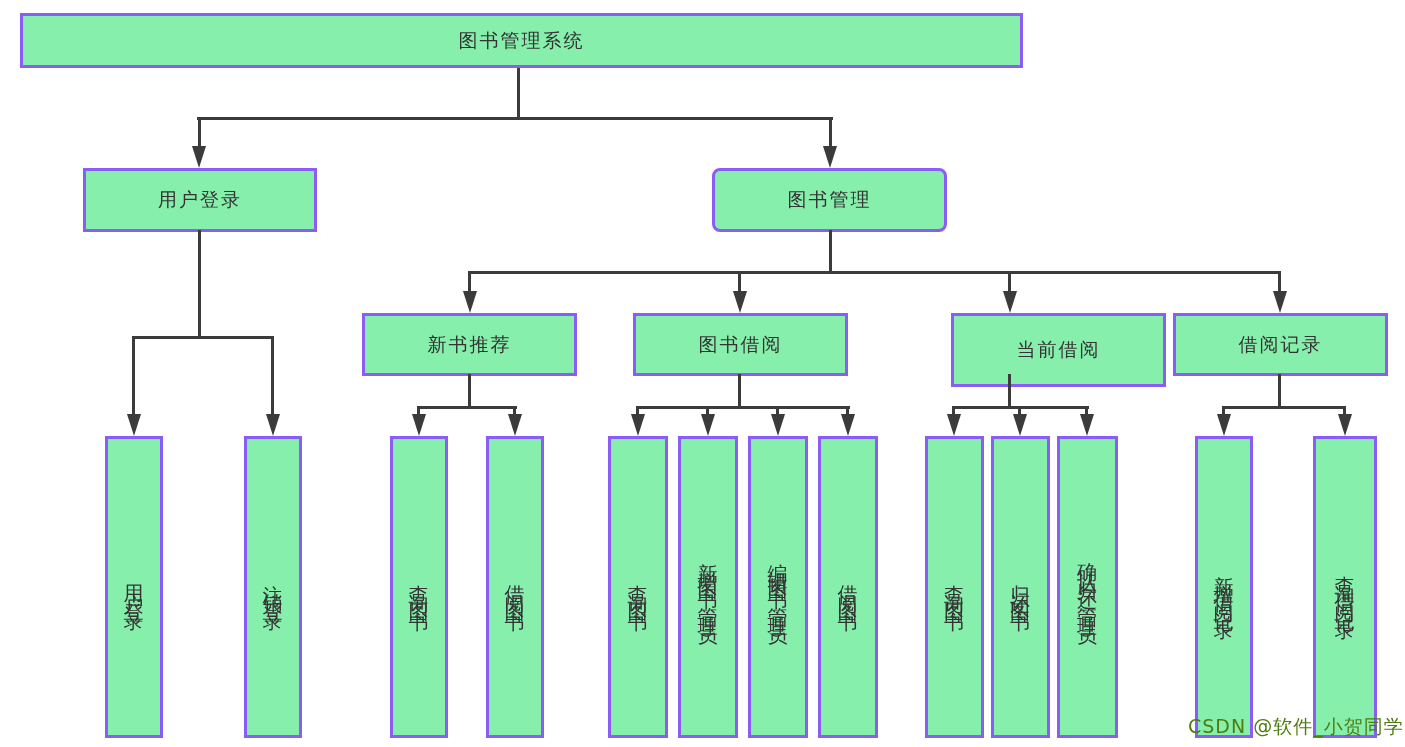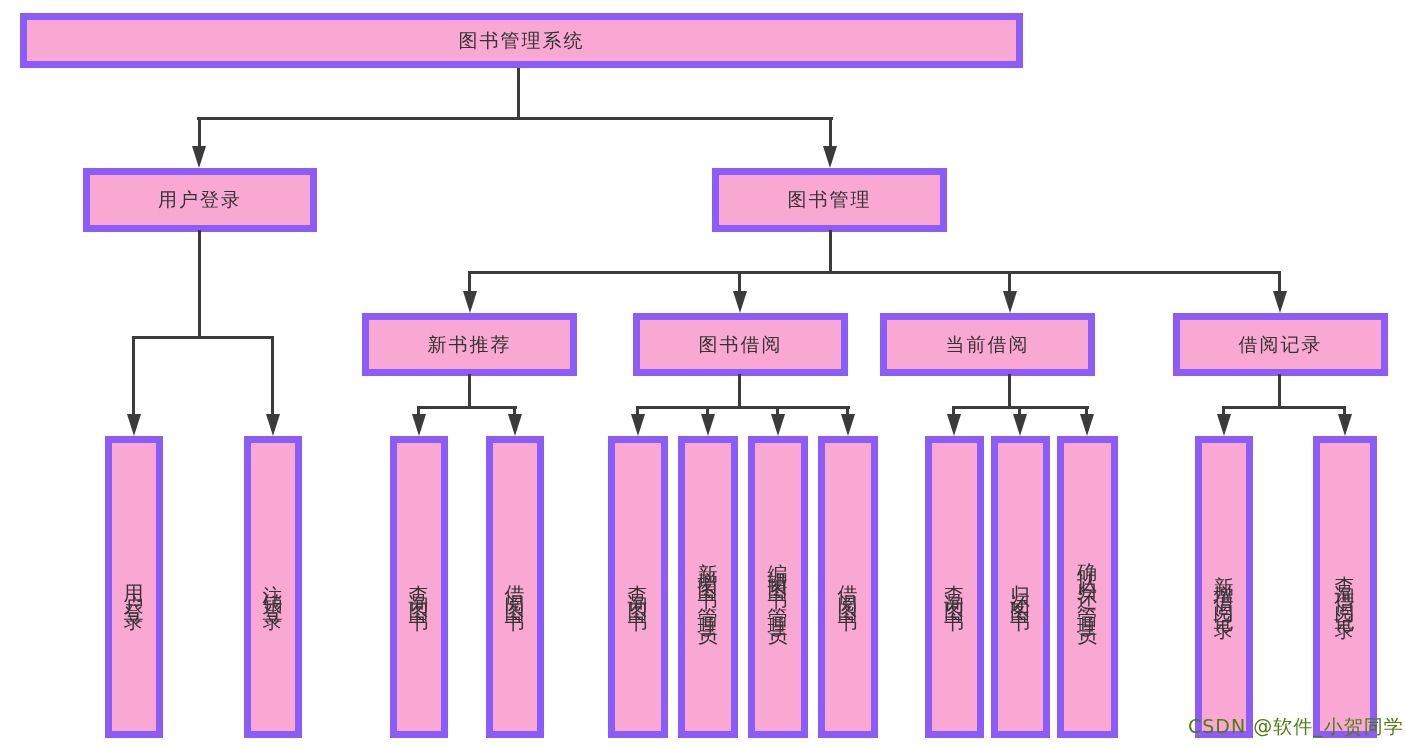--- a/index.html
+++ b/index.html
@@ -5,22 +5,22 @@
   html,body{margin:0;padding:0;background:#ffffff;}
   #canvas{
     position:relative;
     width:1405px;height:747px;
     background:#ffffff;
     font-family:"DejaVu Sans","Liberation Sans",sans-serif;
     overflow:hidden;
   }
   .box{
     position:absolute;
-    background:#f9a8d4;
-    border:7px solid #8b5cf6;
+    background:#86efac;
+    border:3px solid #8b5cf6;
     box-sizing:border-box;
     display:flex;align-items:center;justify-content:center;
     color:#333333;
   }
   .hlabel{font-size:19px;letter-spacing:2px;white-space:nowrap;}
   .vtext{
     writing-mode:vertical-rl;
     text-orientation:mixed;
     font-size:20px;
     letter-spacing:9px;
@@ -52,21 +52,21 @@
   <div class="box hlabel" style="left:20px;top:13px;width:1003px;height:55px;">图书管理系统</div>
 
   <div class="vline" style="left:517px;top:68px;height:52px;"></div>
   <div class="hline" style="left:197px;top:117px;width:636px;"></div>
   <div class="vline" style="left:198px;top:117px;height:32px;"></div>
   <div class="vline" style="left:829px;top:117px;height:32px;"></div>
   <div class="arrow" style="left:192px;top:146px;"></div>
   <div class="arrow" style="left:823px;top:146px;"></div>
 
   <div class="box hlabel" style="left:83px;top:168px;width:234px;height:64px;">用户登录</div>
-  <div class="box hlabel" style="left:712px;top:168px;width:235px;height:64px;">图书管理</div>
+  <div class="box hlabel" style="left:712px;top:168px;width:235px;height:64px;border-radius:8px;">图书管理</div>
 
   <div class="vline" style="left:198px;top:230px;height:109px;"></div>
   <div class="hline" style="left:132px;top:336px;width:142px;"></div>
   <div class="vline" style="left:132px;top:336px;height:80px;"></div>
   <div class="vline" style="left:271px;top:336px;height:80px;"></div>
   <div class="arrow" style="left:127px;top:414px;"></div>
   <div class="arrow" style="left:266px;top:414px;"></div>
 
   <div class="vline" style="left:829px;top:230px;height:44px;"></div>
   <div class="hline" style="left:468px;top:271px;width:813px;"></div>
@@ -74,21 +74,21 @@
   <div class="vline" style="left:738px;top:271px;height:22px;"></div>
   <div class="vline" style="left:1008px;top:271px;height:22px;"></div>
   <div class="vline" style="left:1278px;top:271px;height:22px;"></div>
   <div class="arrow" style="left:463px;top:291px;"></div>
   <div class="arrow" style="left:733px;top:291px;"></div>
   <div class="arrow" style="left:1003px;top:291px;"></div>
   <div class="arrow" style="left:1273px;top:291px;"></div>
 
   <div class="box hlabel" style="left:633px;top:313px;width:215px;height:63px;">图书借阅</div>
   <div class="box hlabel" style="left:362px;top:313px;width:215px;height:63px;">新书推荐</div>
-  <div class="box hlabel" style="left:880px;top:313px;width:215px;height:63px;text-align:right;">当前借阅</div>
+  <div class="box hlabel" style="left:951px;top:313px;width:215px;height:74px;text-align:right;">当前借阅</div>
   <div class="box hlabel" style="left:1173px;top:313px;width:215px;height:63px;">借阅记录</div>
 
   <div class="vline" style="left:468px;top:374px;height:35px;"></div>
   <div class="hline" style="left:417px;top:406px;width:100px;"></div>
   <div class="vline" style="left:417px;top:406px;height:12px;"></div>
   <div class="vline" style="left:513px;top:406px;height:12px;"></div>
   <div class="arrow" style="left:412px;top:414px;"></div>
   <div class="arrow" style="left:508px;top:414px;"></div>
 
   <div class="vline" style="left:738px;top:374px;height:35px;"></div>

